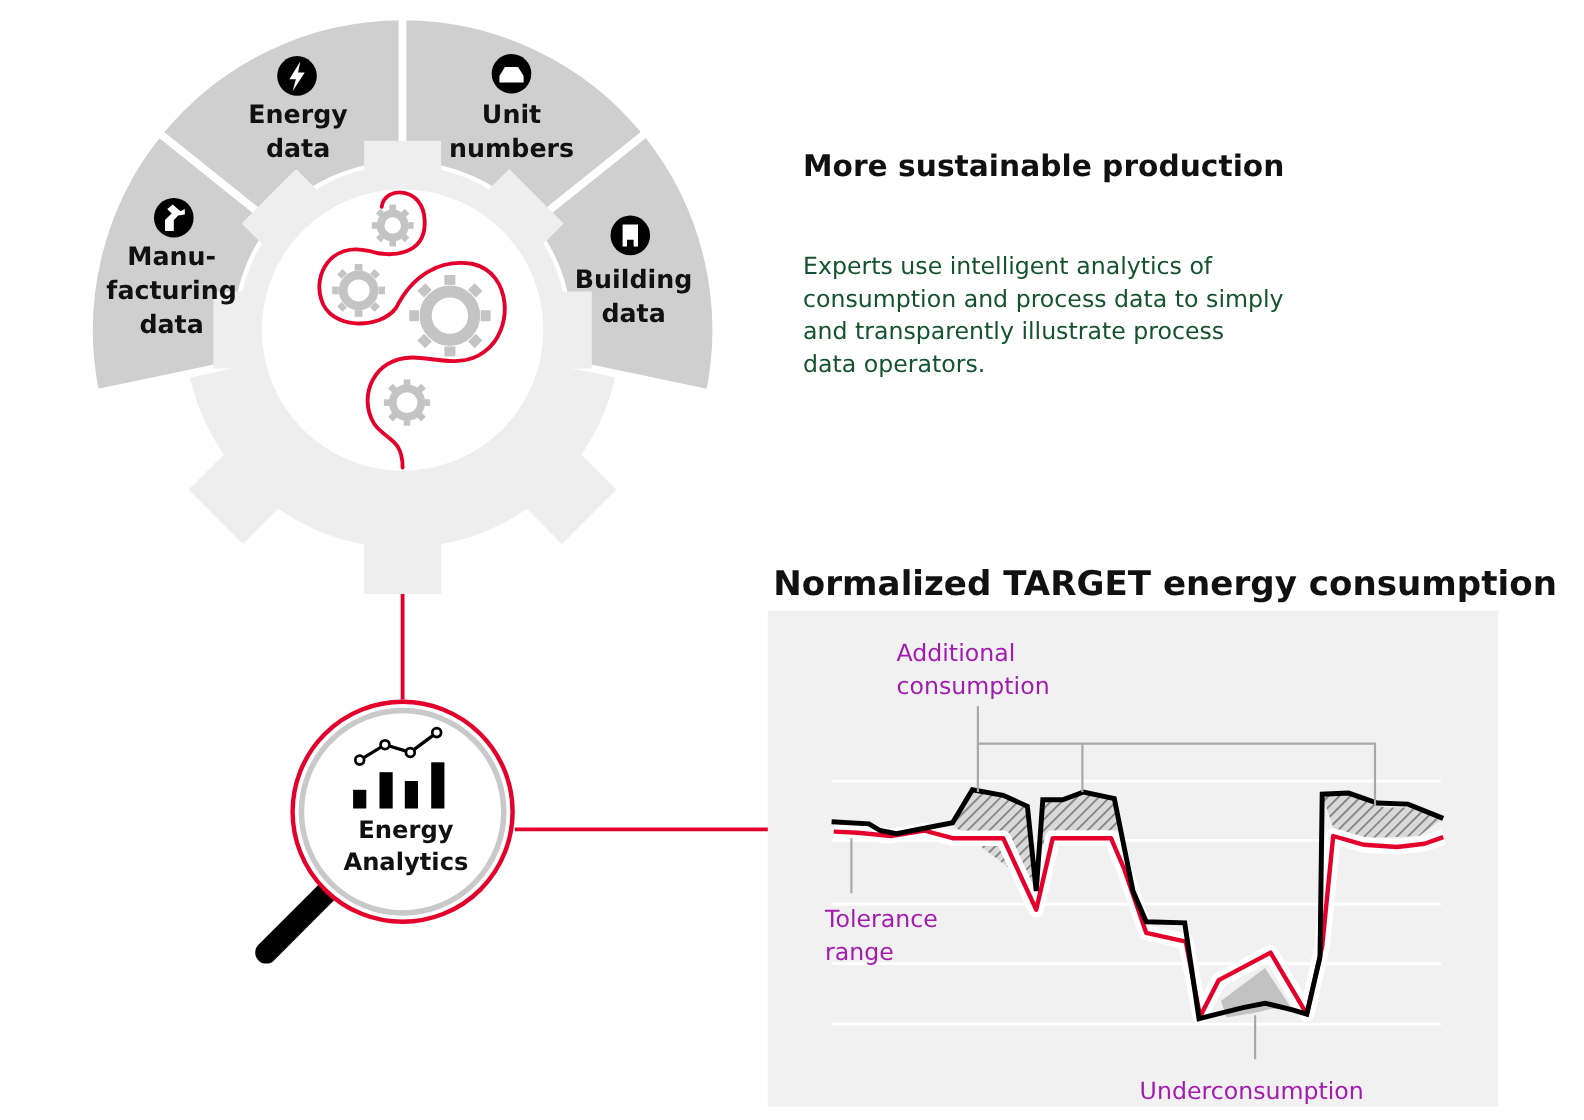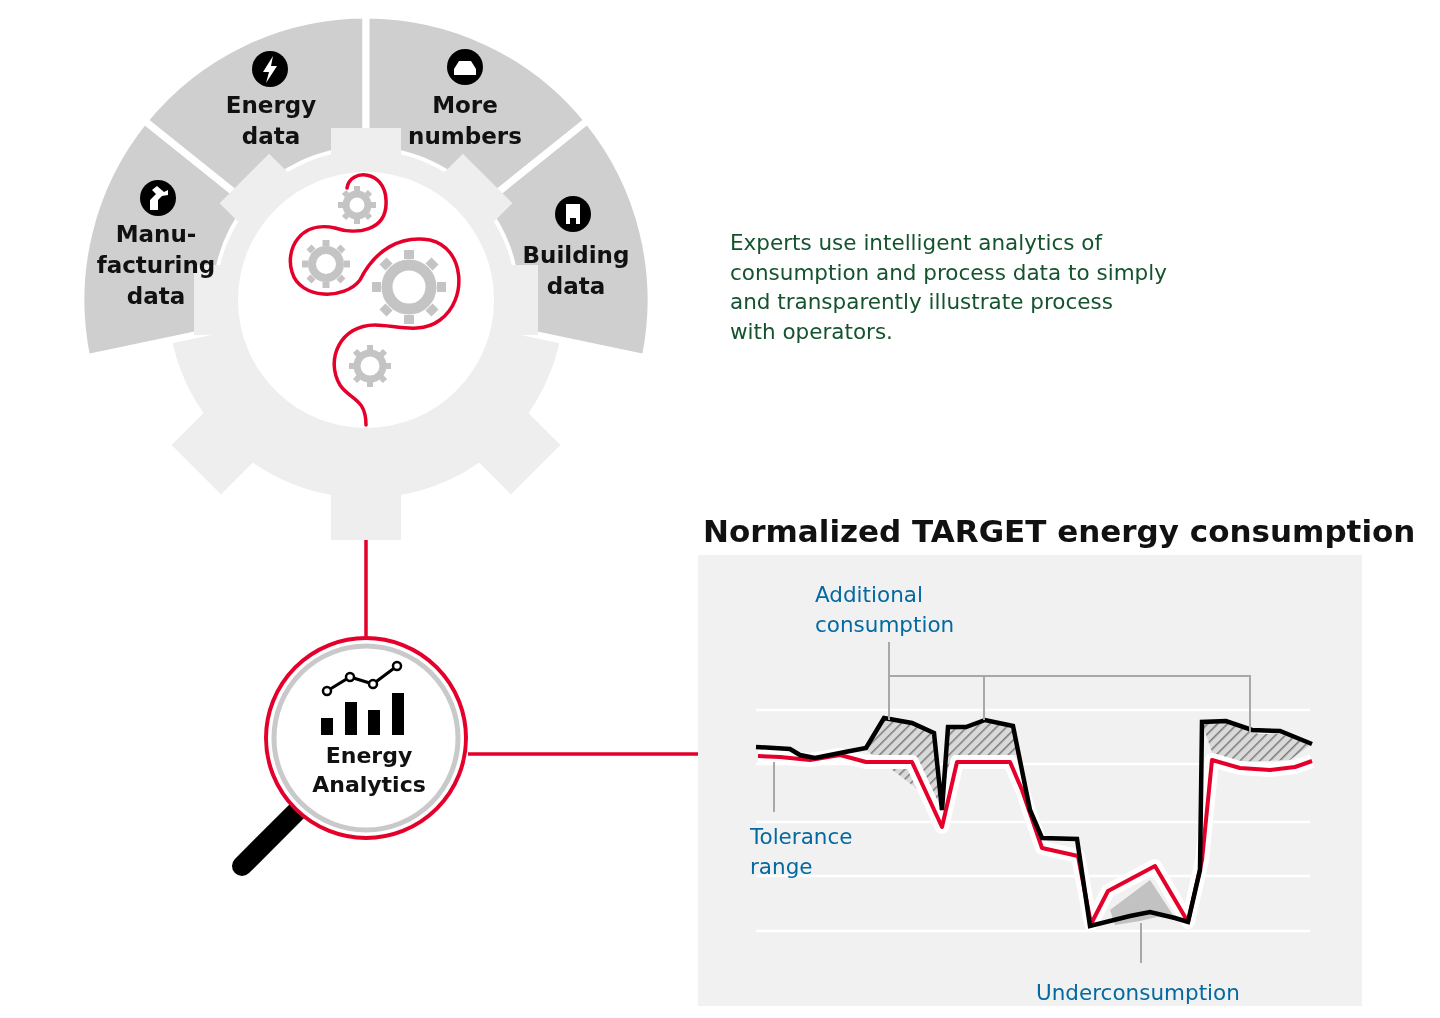--- a/index.html
+++ b/index.html
@@ -4,21 +4,21 @@
 <style>
   html, body { margin: 0; padding: 0; background: #ffffff; }
   body { width: 1440px; height: 1018px; position: relative; overflow: hidden;
          font-family: "DejaVu Sans", sans-serif; color: #111; }
   .abs { position: absolute; }
   svg { position: absolute; left: 0; top: 0; }
   .seg-label { position: absolute; text-align: center; font-weight: bold; font-size: 23px; line-height: 31px; color: #111; }
   .headline { left: 730px; top: 135px; width: 520px; font-weight: bold; font-size: 27px; line-height: 34px; }
   .body-text { left: 730px; top: 228px; width: 490px; font-size: 21.5px; line-height: 29.5px; color: #14532d; }
   .chart-title { left: 703px; top: 514px; font-weight: bold; font-size: 31px; line-height: 34px; white-space: nowrap; }
-  .anno { position: absolute; font-size: 21.5px; line-height: 29.5px; color: #0369a1; }
+  .anno { position: absolute; font-size: 21.5px; line-height: 29.5px; color: #a21caf; }
   .mag-label { position: absolute; left: 296px; top: 741px; width: 146px; text-align: center;
                font-weight: bold; font-size: 22px; line-height: 29px; }
 </style>
 </head>
 <body>
 
 <svg width="1440" height="1018" viewBox="0 0 1440 1018">
   <defs>
     <pattern id="hatch" patternUnits="userSpaceOnUse" width="7" height="7" patternTransform="rotate(45)">
       <rect width="7" height="7" fill="#d9d9d9"></rect>
@@ -193,35 +193,36 @@
 <div class="seg-label" style="left:96px; top:219px; width:120px;">
   <div>Manu-</div>
   <div>facturing</div>
   <div>data</div>
 </div>
 <div class="seg-label" style="left:211px; top:90px; width:120px;">
   <div>Energy</div>
   <div>data</div>
 </div>
 <div class="seg-label" style="left:401px; top:90px; width:128px;">
-  <div>More</div>
+  <div>Unit</div>
   <div>numbers</div>
 </div>
 <div class="seg-label" style="left:515px; top:240px; width:122px;">
   <div>Building</div>
   <div>data</div>
 </div>
 
 <div class="abs headline">
+  <div>More sustainable production</div>
 </div>
 <div class="abs body-text">
   <div>Experts use intelligent analytics of</div>
   <div>consumption and process data to simply</div>
   <div>and transparently illustrate process</div>
-  <div>with operators.</div>
+  <div>data operators.</div>
 </div>
 
 <div class="mag-label">
   <div>Energy</div>
   <div>Analytics</div>
 </div>
 
 <div class="abs chart-title">Normalized TARGET energy consumption</div>
 <div class="anno" style="left:815px; top:580px;">
   <div>Additional</div>

